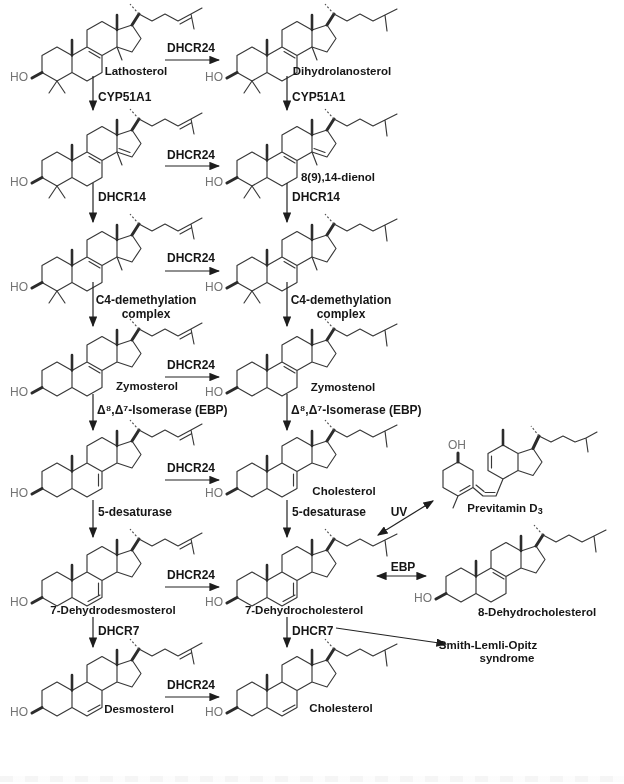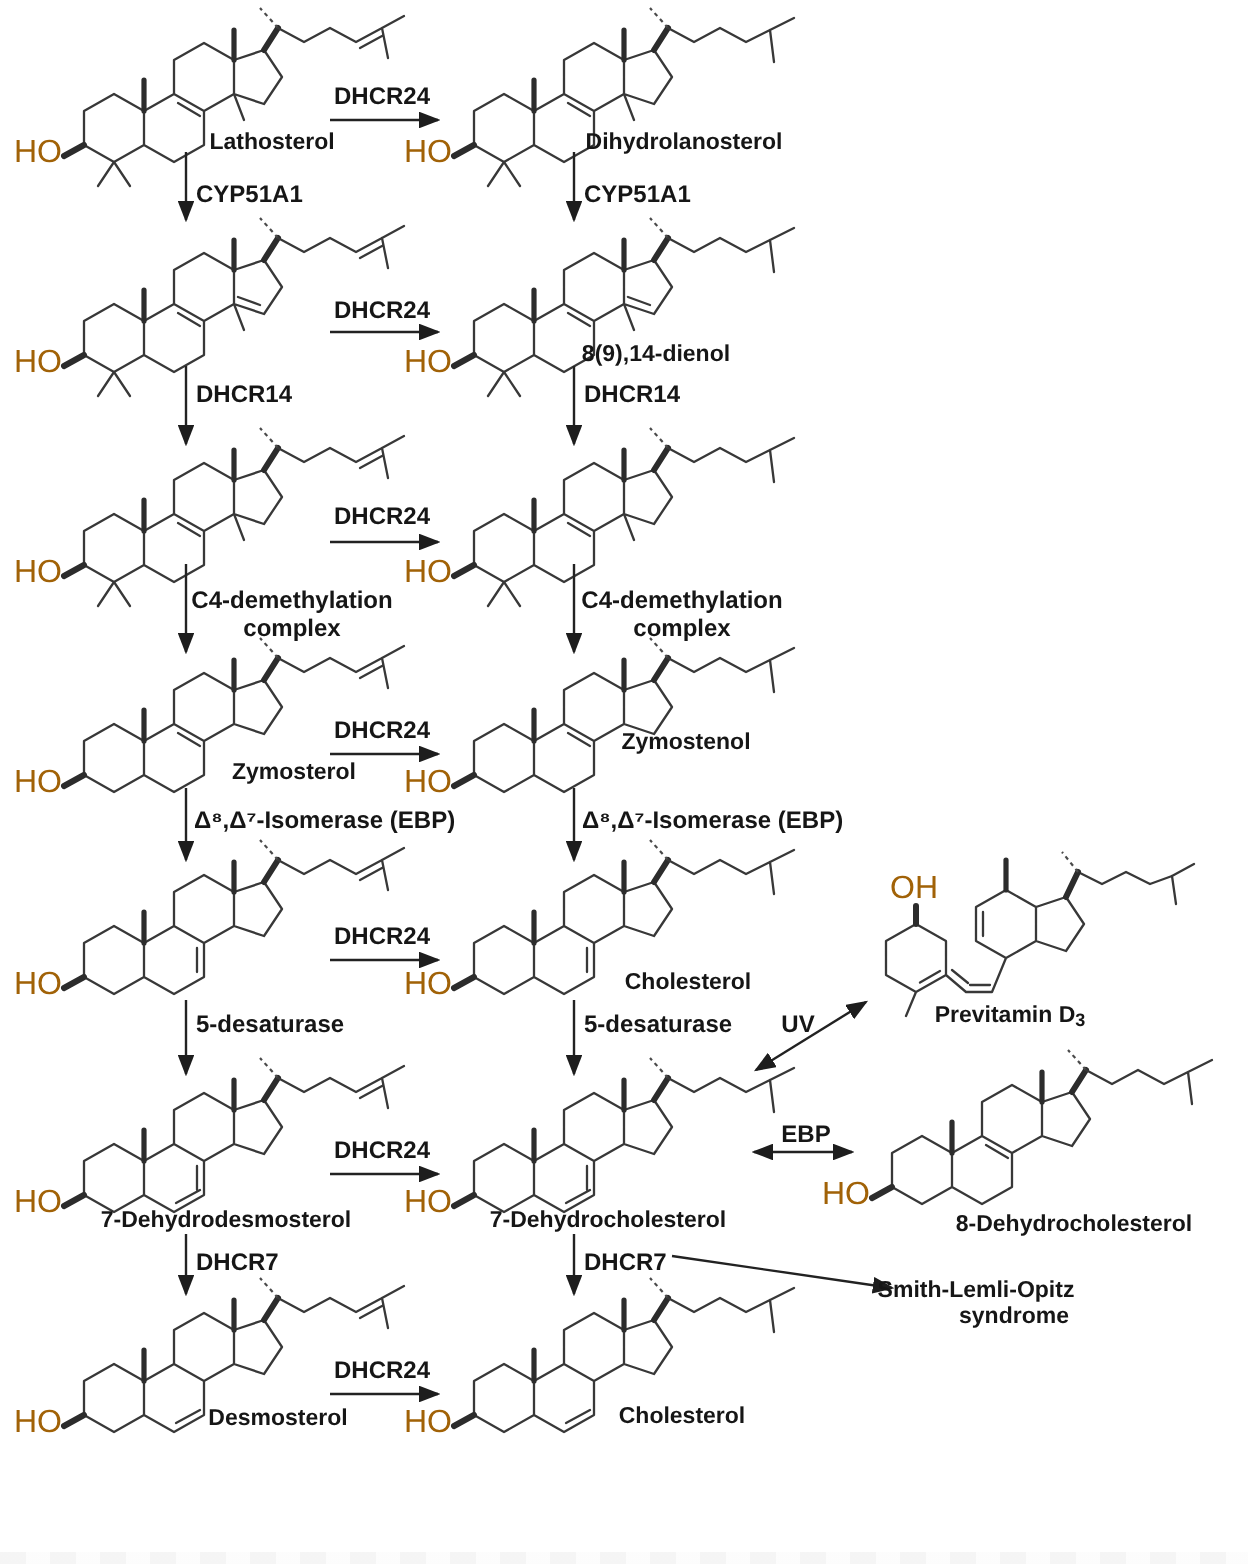--- a/index.html
+++ b/index.html
@@ -4,21 +4,21 @@
 <style>
   html,body{margin:0;padding:0;background:#fff;}
   .canvas{position:relative;width:624px;height:784px;background:#ffffff;overflow:hidden;
           font-family:"Liberation Sans",sans-serif;}
   .canvas svg{position:absolute;left:0;top:0;}
   .t{position:absolute;font-family:"Liberation Sans",sans-serif;font-weight:bold;
      color:#161616;white-space:nowrap;line-height:1;}
   .mol{font-size:11.5px;transform:translate(-50%,-50%);}
   .enz{font-size:12px;transform:translateY(-50%);}
   .enzc{font-size:12px;transform:translate(-50%,-50%);}
-  .atom{font-size:16px;font-weight:normal;color:#a16207;transform:translate(-50%,-50%);}
+  .atom{font-size:12px;font-weight:normal;color:#737373;transform:translate(-50%,-50%);}
   .sub{font-size:9px;vertical-align:-2px;}
   .b{fill:none;stroke:#383838;stroke-width:1.15;stroke-linecap:round;stroke-linejoin:round;}
   .m{fill:none;stroke:#2c2c2c;stroke-width:2.6;stroke-linecap:round;}
   .w{fill:none;stroke:#2c2c2c;stroke-width:3;stroke-linecap:round;}
   .h{fill:none;stroke:#4a4a4a;stroke-width:1.1;stroke-dasharray:2,2;}
   .arr{fill:none;stroke:#222;stroke-width:1.2;}
   .artifact{position:absolute;left:0;top:776px;width:624px;height:6px;opacity:.45;
     background:repeating-linear-gradient(90deg,#e9e9e9 0 13px,#f9f9f9 13px 25px);}
 </style>
 </head>
@@ -174,23 +174,23 @@
       <line class="arr" x1="287" y1="617" x2="287" y2="647" marker-end="url(#ah)"></line>
     </g>
 
     <line class="arr" x1="378" y1="535" x2="433" y2="501" marker-start="url(#ah)" marker-end="url(#ah)"></line>
     <line class="arr" x1="377" y1="576" x2="426" y2="576" marker-start="url(#ah)" marker-end="url(#ah)"></line>
     <line class="arr" x1="336" y1="628" x2="446" y2="644" marker-end="url(#ah)"></line>
   </svg>
 
   <div class="t mol" style="left:136px;top:72px">Lathosterol</div>
   <div class="t mol" style="left:342px;top:72px">Dihydrolanosterol</div>
-  <div class="t mol" style="left:328px;top:178px">8(9),14-dienol</div>
+  <div class="t mol" style="left:338px;top:178px">8(9),14-dienol</div>
   <div class="t mol" style="left:147px;top:387px">Zymosterol</div>
-  <div class="t mol" style="left:343px;top:372px">Zymostenol</div>
+  <div class="t mol" style="left:343px;top:388px">Zymostenol</div>
   <div class="t mol" style="left:344px;top:492px">Cholesterol</div>
   <div class="t mol" style="left:113px;top:611px">7-Dehydrodesmosterol</div>
   <div class="t mol" style="left:304px;top:611px">7-Dehydrocholesterol</div>
   <div class="t mol" style="left:139px;top:710px">Desmosterol</div>
   <div class="t mol" style="left:341px;top:709px">Cholesterol</div>
   <div class="t mol" style="left:505px;top:509px"><span>Previtamin D</span><span class="sub">3</span></div>
   <div class="t mol" style="left:537px;top:613px">8-Dehydrocholesterol</div>
   <div class="t mol" style="left:488px;top:646px">Smith-Lemli-Opitz</div>
   <div class="t mol" style="left:507px;top:659px">syndrome</div>
 

